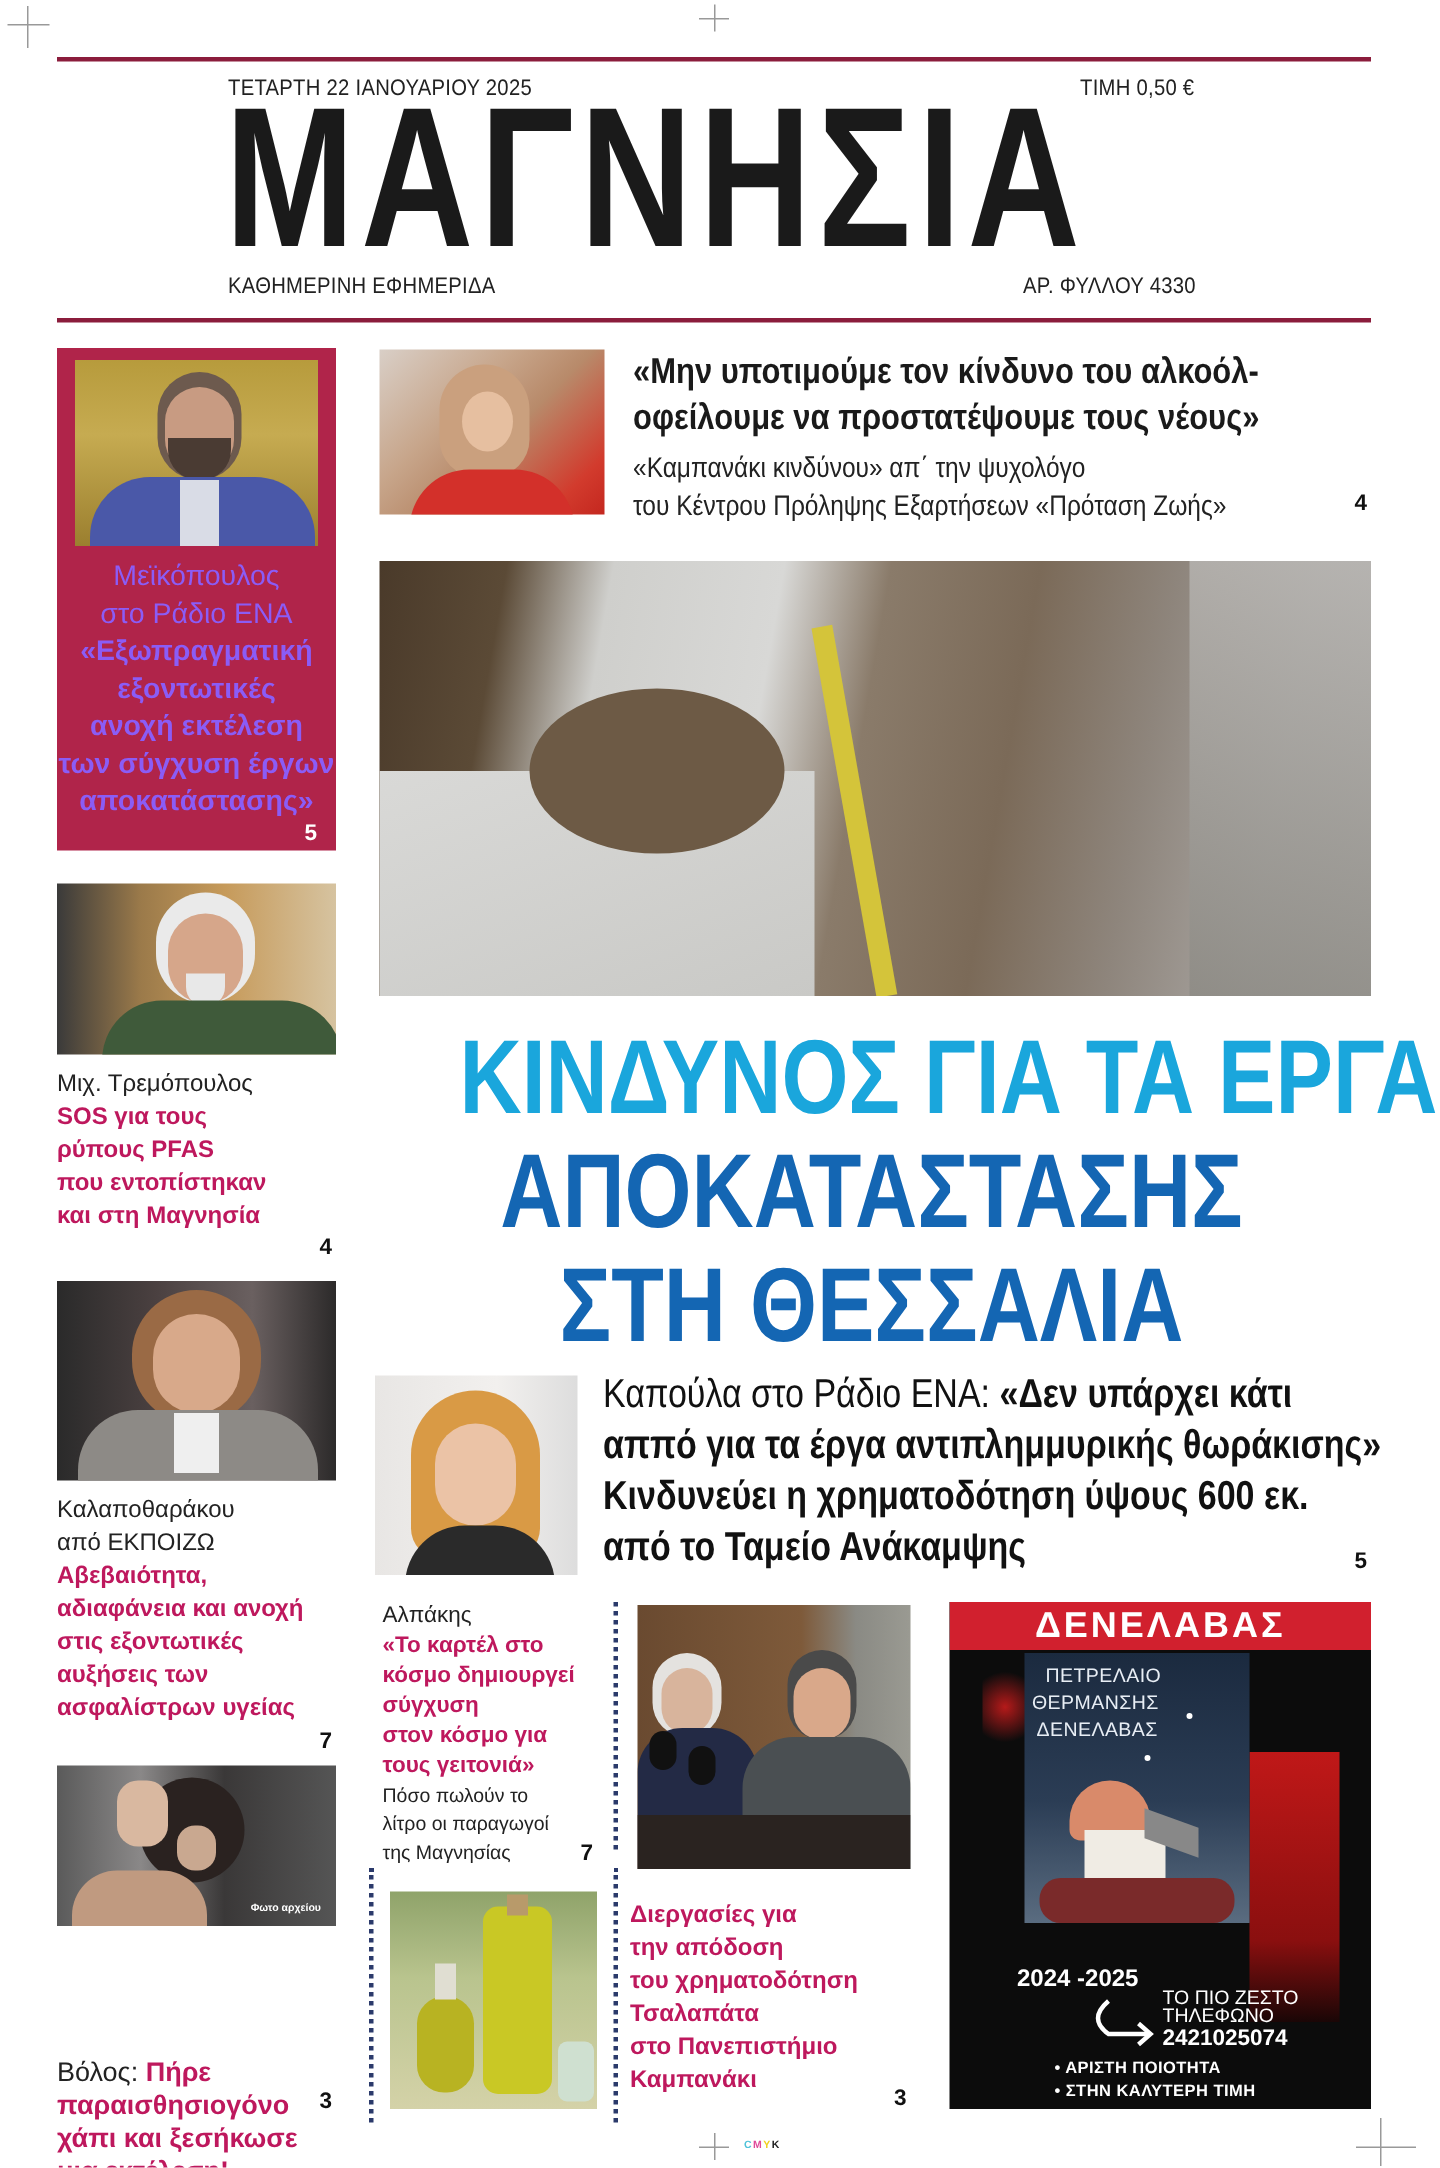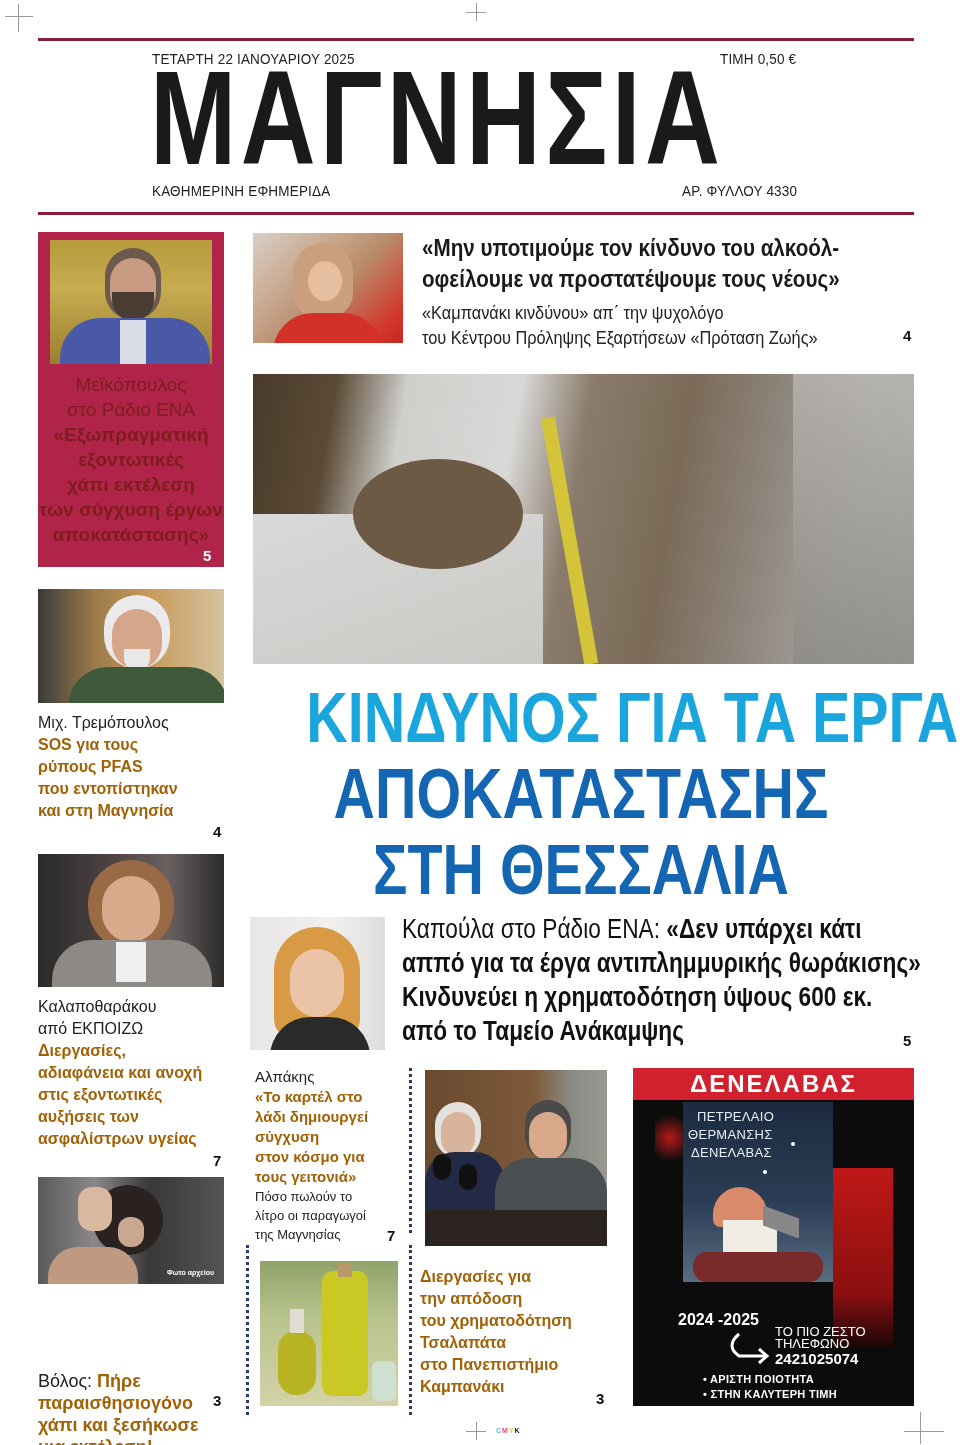--- a/index.html
+++ b/index.html
@@ -13,25 +13,25 @@
   .mast-small { position: absolute; font-size: 15px; letter-spacing: 0.2px; color: #222; transform: scaleX(0.9); transform-origin: left center; }
   .mast-title { position: absolute; left: 150px; top: 66px; width: 660px; height: 110px; font-family: "Liberation Sans", sans-serif; font-weight: 700; font-size: 140px; line-height: 110px; color: #1a1a1a; letter-spacing: 6px; transform: scaleX(0.74) scaleY(0.95); transform-origin: left top; white-space: nowrap; }
 
   .photo { position: absolute; overflow: hidden; }
   .pagenum { position: absolute; font-weight: 700; font-size: 15px; color: #111; }
 
   .top-head { position: absolute; left: 422px; top: 232px; font-size: 24px; font-weight: 700; line-height: 31px; color: #1a1a1a; transform: scaleX(0.86); transform-origin: left top; white-space: nowrap; }
   .top-sub { position: absolute; left: 422px; top: 300px; font-size: 19px; line-height: 25px; color: #222; transform: scaleX(0.86); transform-origin: left top; white-space: nowrap; }
 
   .red-box { position: absolute; left: 38px; top: 232px; width: 186px; height: 335px; background: #b0244a; }
-  .red-text { position: absolute; left: 38px; top: 372px; width: 186px; text-align: center; color: #7f1d1d; font-size: 19px; line-height: 25px; }
+  .red-text { position: absolute; left: 38px; top: 372px; width: 186px; text-align: center; color: #8b5cf6; font-size: 19px; line-height: 25px; }
   .red-text .bold { font-weight: 700; }
 
   .side-text { position: absolute; text-align: left; font-size: 16px; line-height: 22px; color: #222; }
-  .side-text .bold { font-weight: 700; color: #a16207; }
+  .side-text .bold { font-weight: 700; color: #be185d; }
 
   .headline { position: absolute; left: 246px; width: 670px; text-align: center; font-weight: 700; font-size: 70px; line-height: 76px; transform: scaleX(0.82); transform-origin: center top; white-space: nowrap; }
 
   .kap { position: absolute; left: 402px; top: 912px; font-size: 27px; line-height: 34px; color: #111; transform: scaleX(0.84); transform-origin: left top; white-space: nowrap; }
   .kap .bold { font-weight: 700; }
 
   .dotted { position: absolute; width: 0; border-left: 3px dotted #2b3a6b; }
 
   .ad { position: absolute; left: 633px; top: 1068px; width: 281px; height: 338px; background: #0c0c0c; overflow: hidden; }
   .ad-bar { position: absolute; left: 0; top: 0; width: 281px; height: 32px; background: #d1202e; color: #fff; font-weight: 700; font-size: 24px; line-height: 32px; text-align: center; letter-spacing: 2px; }
@@ -87,21 +87,21 @@
   <div style="position:absolute;left:60px;top:18px;width:46px;height:58px;border-radius:23px;background:#c89b82;"></div>
   <div style="position:absolute;left:62px;top:52px;width:42px;height:28px;border-radius:0 0 20px 20px;background:#4a3b33;"></div>
   <div style="position:absolute;left:10px;top:78px;width:150px;height:50px;border-radius:40px 40px 0 0;background:#4a58a8;"></div>
   <div style="position:absolute;left:70px;top:80px;width:26px;height:46px;background:#d9dce6;"></div>
 </div>
 <div class="red-text">
   <div>Μεϊκόπουλος</div>
   <div>στο Ράδιο ΕΝΑ</div>
   <div class="bold">«Εξωπραγματική</div>
   <div class="bold">εξοντωτικές</div>
-  <div class="bold">χάπι εκτέλεση</div>
+  <div class="bold">ανοχή εκτέλεση</div>
   <div class="bold">των σύγχυση έργων</div>
   <div class="bold">αποκατάστασης»</div>
 </div>
 <div class="pagenum" style="left:203px;top:547px;color:#fff;">5</div>
 
 <div class="photo" style="left:253px;top:374px;width:661px;height:290px;background:linear-gradient(100deg,#4a3a2a 0%,#5b4a36 12%,#cfcfcc 22%,#d8d8d6 38%,#8a7b6a 48%,#7b6a58 62%,#8e857c 75%,#a7a39f 88%,#b3b0ad 100%);">
   <div style="position:absolute;left:0;top:140px;width:290px;height:150px;background:linear-gradient(160deg,#d9d9d7 0%,#c9c9c6 100%);"></div>
   <div style="position:absolute;left:100px;top:85px;width:170px;height:110px;border-radius:50%;background:#6d5a45;"></div>
   <div style="position:absolute;left:288px;top:45px;width:14px;height:250px;background:#d4c43a;transform:rotate(-10deg);transform-origin:top left;"></div>
   <div style="position:absolute;left:540px;top:0;width:121px;height:290px;background:linear-gradient(180deg,#b8b6b3 0%,#8c8a84 100%);opacity:0.8;"></div>
@@ -130,21 +130,21 @@
 
 <div class="photo" style="left:38px;top:854px;width:186px;height:133px;background:linear-gradient(90deg,#2a2a2a 0%,#4a4040 35%,#6a6060 70%,#2c2a2a 100%);">
   <div style="position:absolute;left:50px;top:6px;width:86px;height:90px;border-radius:43px;background:#9a6a45;"></div>
   <div style="position:absolute;left:64px;top:22px;width:58px;height:66px;border-radius:29px;background:#d8a98a;"></div>
   <div style="position:absolute;left:14px;top:86px;width:160px;height:50px;border-radius:40px 40px 0 0;background:#8d8a86;"></div>
   <div style="position:absolute;left:78px;top:88px;width:30px;height:40px;background:#efefef;"></div>
 </div>
 <div class="side-text" style="left:38px;top:996px;width:186px;">
   <div>Καλαποθαράκου</div>
   <div>από ΕΚΠΟΙΖΩ</div>
-  <div class="bold">Διεργασίες,</div>
+  <div class="bold">Αβεβαιότητα,</div>
   <div class="bold">αδιαφάνεια και ανοχή</div>
   <div class="bold">στις εξοντωτικές</div>
   <div class="bold">αυξήσεις των</div>
   <div class="bold">ασφαλίστρων υγείας</div>
 </div>
 <div class="pagenum" style="left:213px;top:1152px;">7</div>
 
 <div class="photo" style="left:38px;top:1177px;width:186px;height:107px;background:linear-gradient(90deg,#5a5a5a 0%,#8a8888 30%,#3a3838 60%,#555 100%);">
   <div style="position:absolute;left:55px;top:8px;width:70px;height:70px;border-radius:35px;background:#2a2220;"></div>
   <div style="position:absolute;left:40px;top:10px;width:34px;height:44px;border-radius:14px;background:#d9b8a0;"></div>
@@ -172,21 +172,21 @@
   <div class="bold">από το Ταμείο Ανάκαμψης</div>
 </div>
 <div class="pagenum" style="left:903px;top:1032px;">5</div>
 
 <div class="dotted" style="left:409px;top:1068px;height:165px;"></div>
 <div class="dotted" style="left:246px;top:1245px;height:170px;"></div>
 <div class="dotted" style="left:409px;top:1245px;height:170px;"></div>
 <div class="side-text" style="left:255px;top:1067px;width:145px;font-size:15px;line-height:20px;">
   <div>Αλπάκης</div>
   <div class="bold">«Το καρτέλ στο</div>
-  <div class="bold">λάδι δημιουργεί</div>
+  <div class="bold">κόσμο δημιουργεί</div>
   <div class="bold">σύγχυση</div>
   <div class="bold">στον κόσμο για</div>
   <div class="bold">τους γειτονιά»</div>
   <div style="font-size:13px;line-height:19px;">Πόσο πωλούν το</div>
   <div style="font-size:13px;line-height:19px;">λίτρο οι παραγωγοί</div>
   <div style="font-size:13px;line-height:19px;">της Μαγνησίας</div>
 </div>
 <div class="pagenum" style="left:387px;top:1227px;">7</div>
 <div class="photo" style="left:260px;top:1261px;width:138px;height:145px;background:linear-gradient(180deg,#8fa36a 0%,#b9c48e 40%,#d4d2a8 100%);">
   <div style="position:absolute;left:62px;top:10px;width:46px;height:125px;border-radius:10px;background:#c9c825;"></div>

